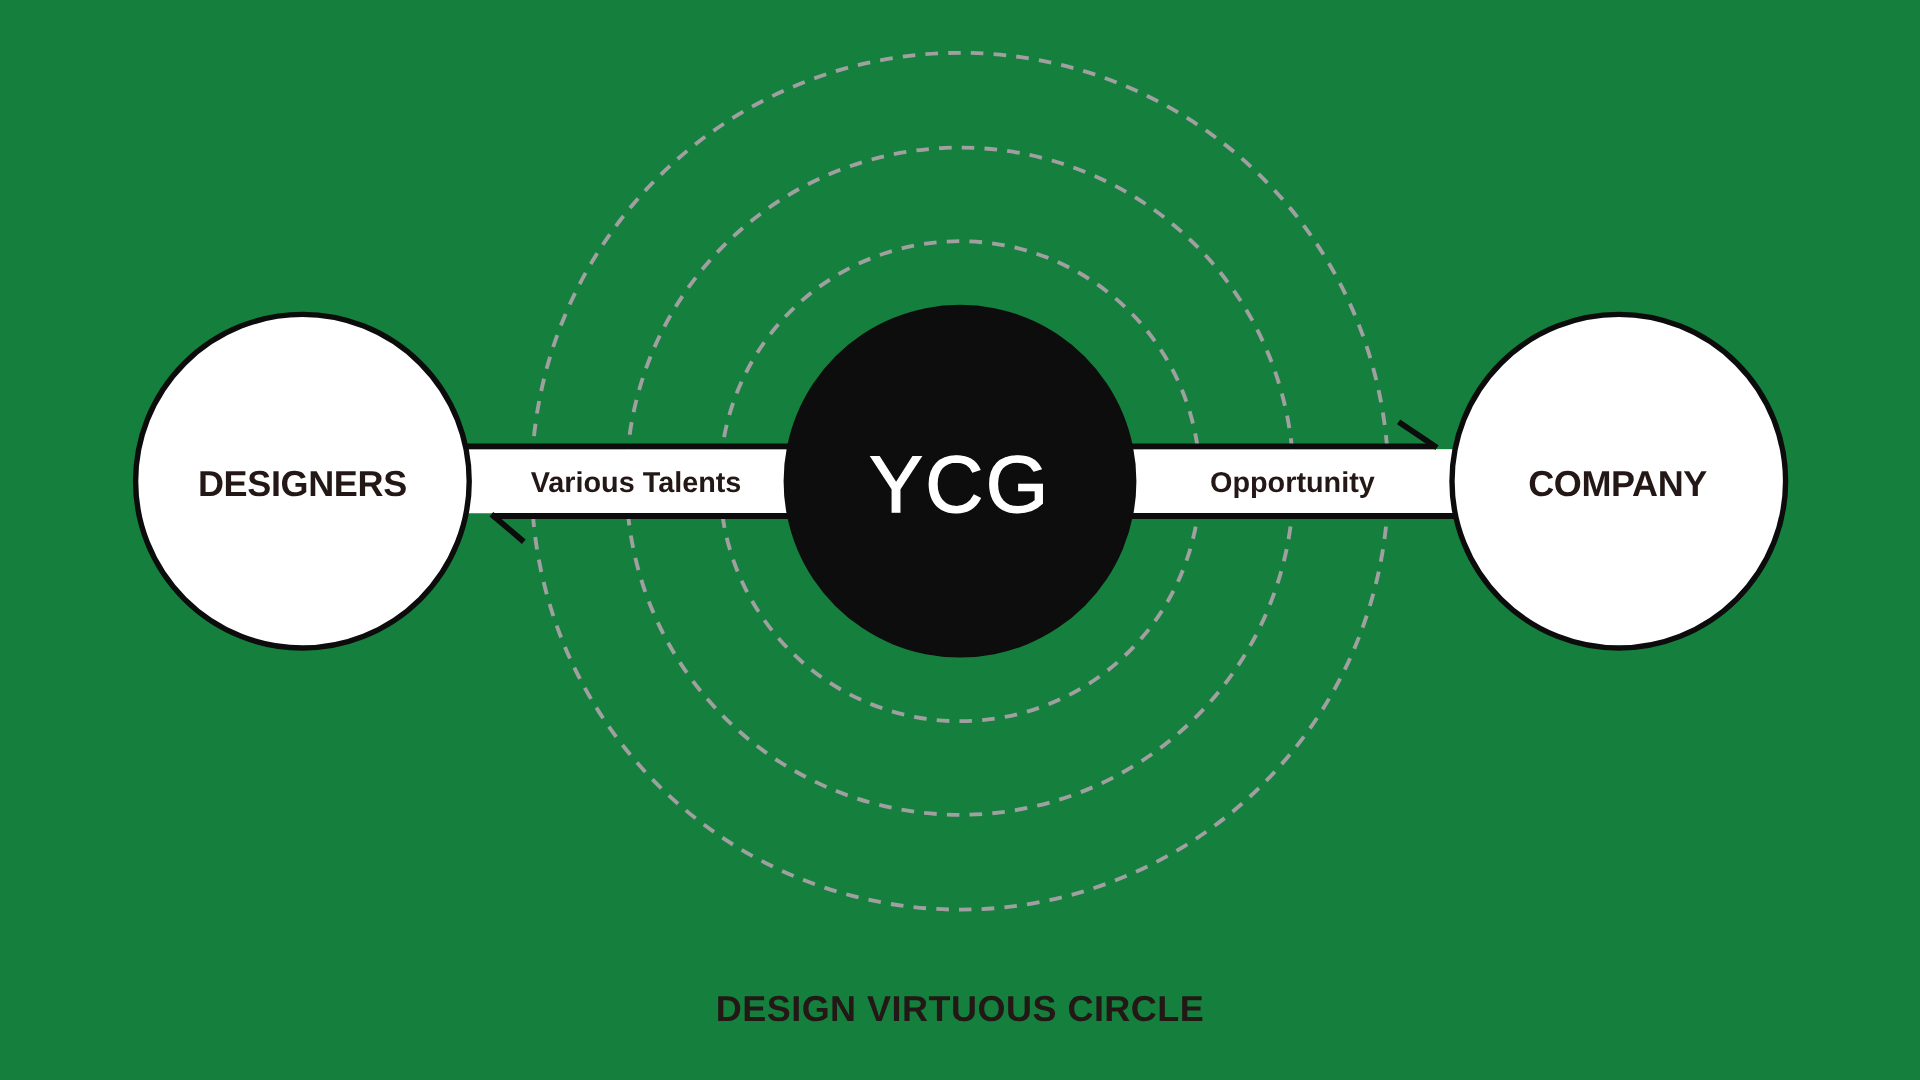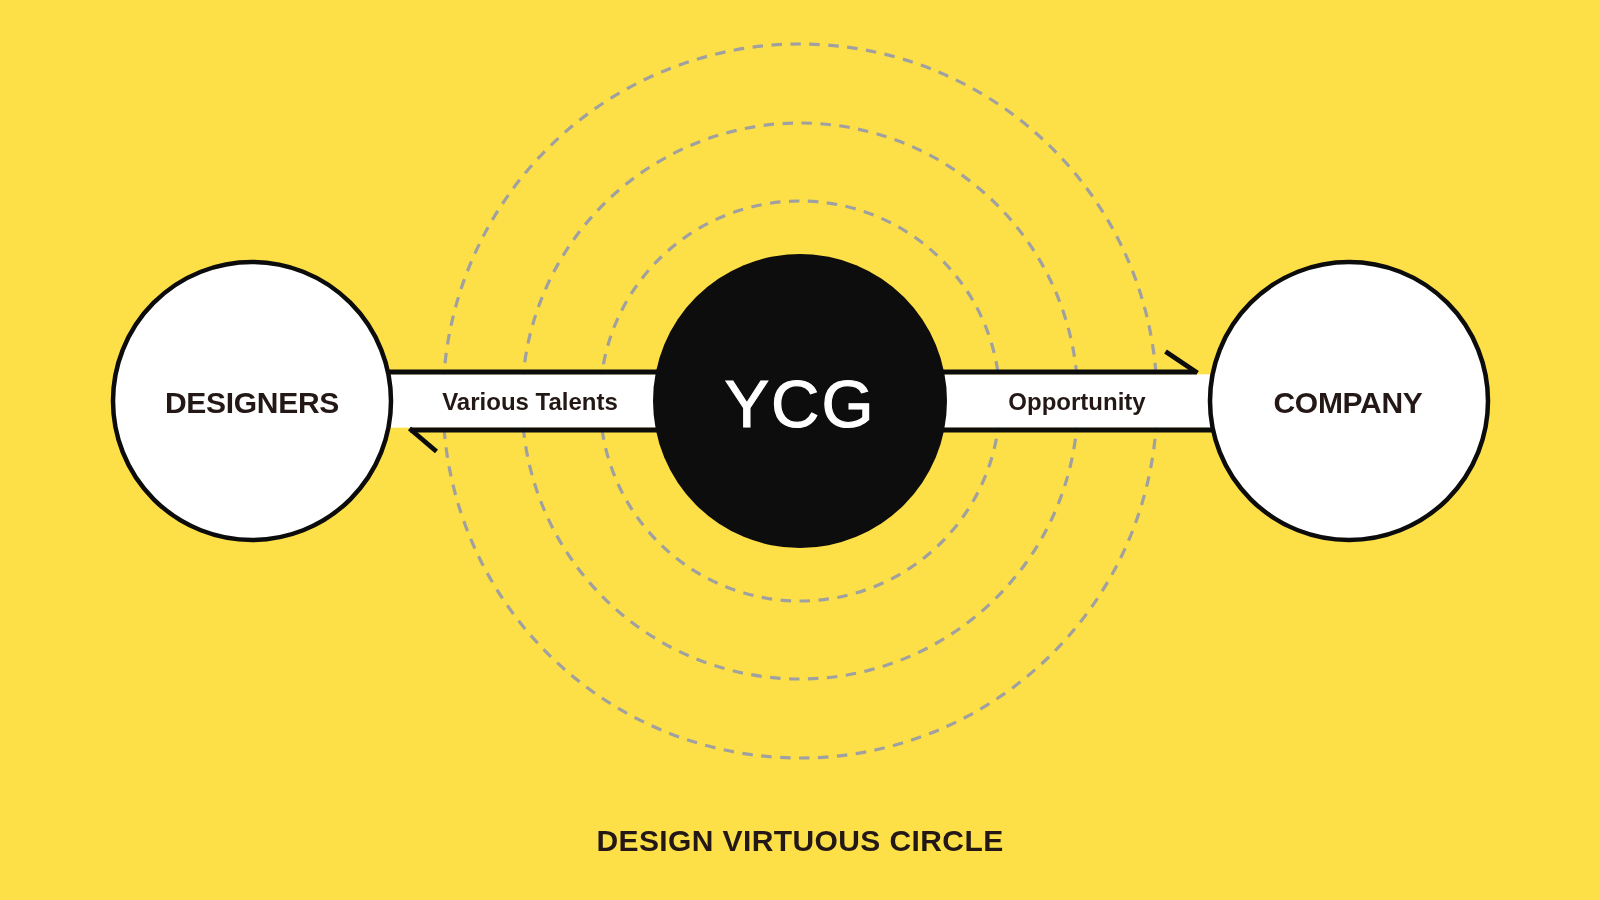--- a/index.html
+++ b/index.html
@@ -4,21 +4,21 @@
 <style>
   html, body {
     margin: 0;
     padding: 0;
     background: #ffffff;
   }
   .stage {
     position: relative;
     width: 1600px;
     height: 900px;
-    background: #fde047;
+    background: #15803d;
     overflow: hidden;
   }
   svg text {
     font-family: "Liberation Sans", sans-serif;
     fill: #231815;
     font-weight: 700;
     text-anchor: middle;
   }
   .orbit {
     fill: none;

